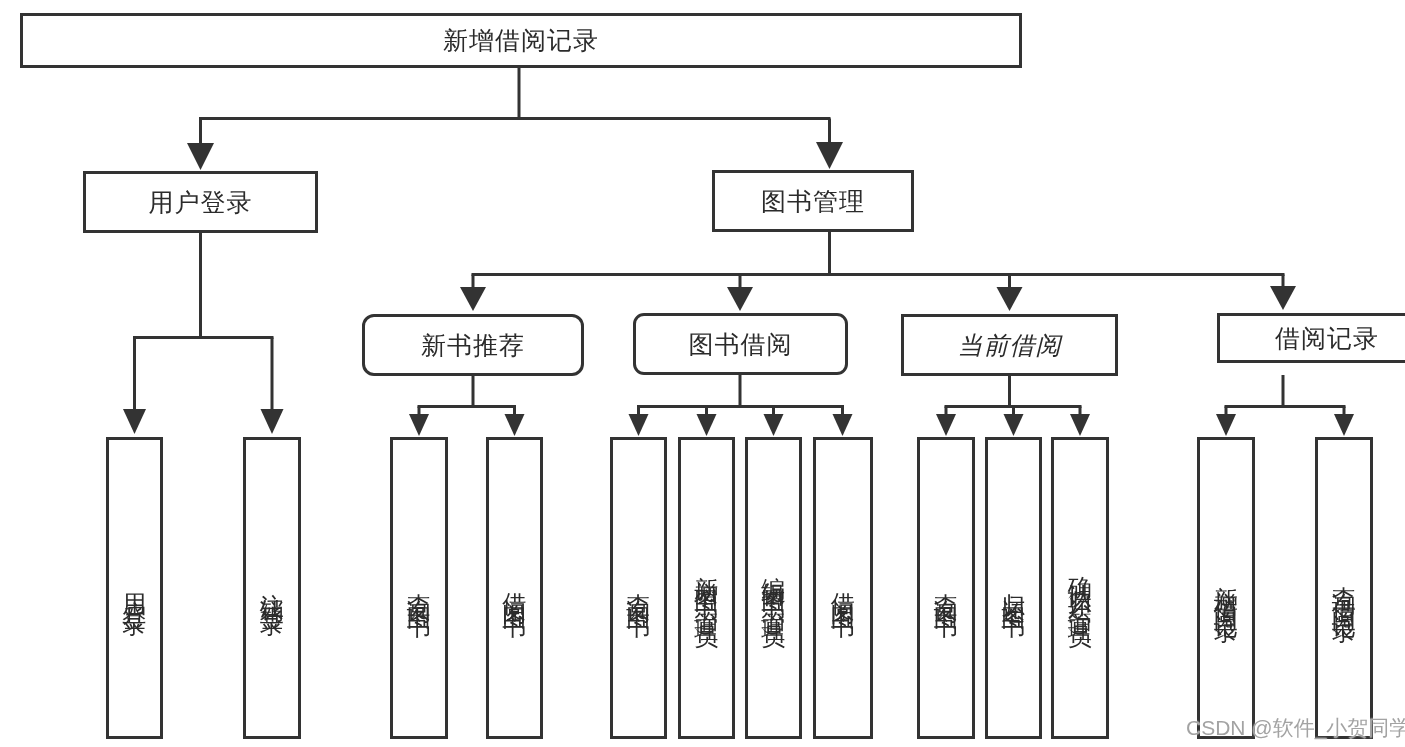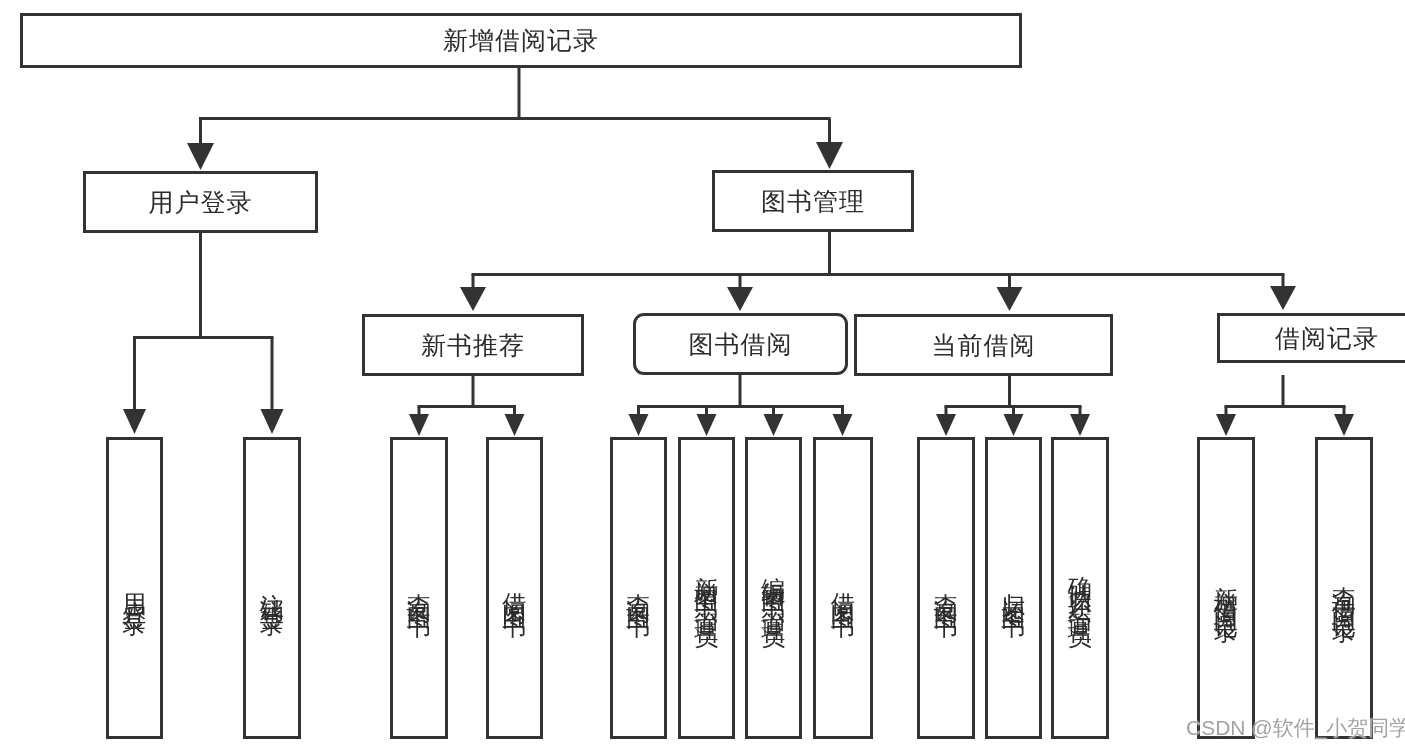--- a/index.html
+++ b/index.html
@@ -148,23 +148,23 @@
         <polygon points="1334,414 1354,414 1344,436" stroke="none"></polygon>
       </g>
     </g>
   </svg>
 
   <div class="node" style="left:20px; top:13px; width:1002px; height:55px;">新增借阅记录</div>
 
   <div class="node" style="left:83px; top:171px; width:235px; height:62px;">用户登录</div>
   <div class="node" style="left:712px; top:170px; width:202px; height:62px;">图书管理</div>
 
-  <div class="node" style="left:362px; top:314px; width:222px; height:62px;">新书推荐</div>
+  <div class="node" style="left:362px; top:314px; width:222px; height:62px;border-radius:12px;">新书推荐</div>
   <div class="node" style="left:633px; top:313px; width:215px; height:62px;border-radius:11px;">图书借阅</div>
-  <div class="node" style="left:854px; top:314px; width:259px; height:62px;">当前借阅</div>
+  <div class="node" style="left:901px; top:314px; width:217px; height:62px;font-style:italic;">当前借阅</div>
   <div class="node" style="left:1173px; top:313px; width:220px; height:50px;margin-left:44px;">借阅记录</div>
 
   <div class="leaf" style="left:106px; width:57px;">
     <span class="vtext">用户登录</span>
   </div>
   <div class="leaf" style="left:243px; width:58px;">
     <span class="vtext">注销登录</span>
   </div>
 
   <div class="leaf" style="left:390px; width:58px;">

